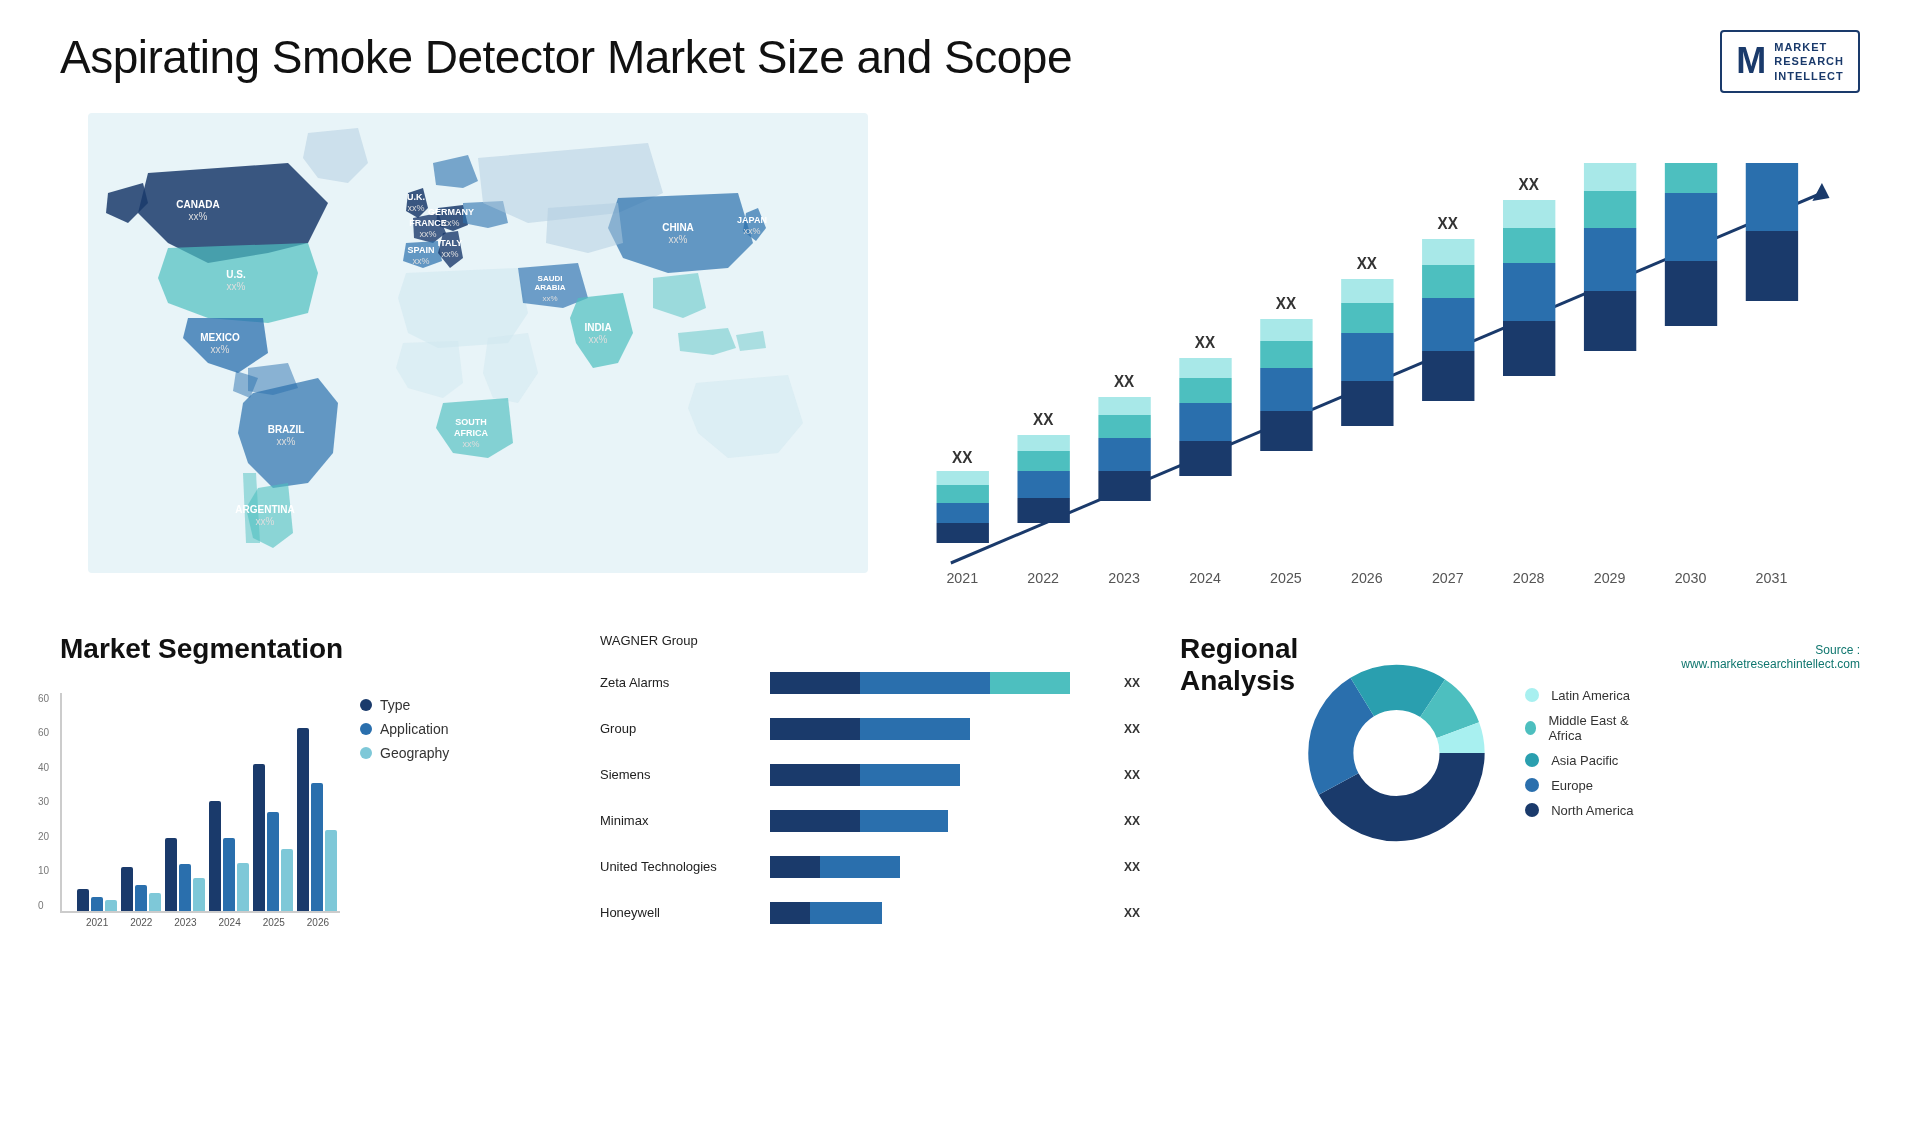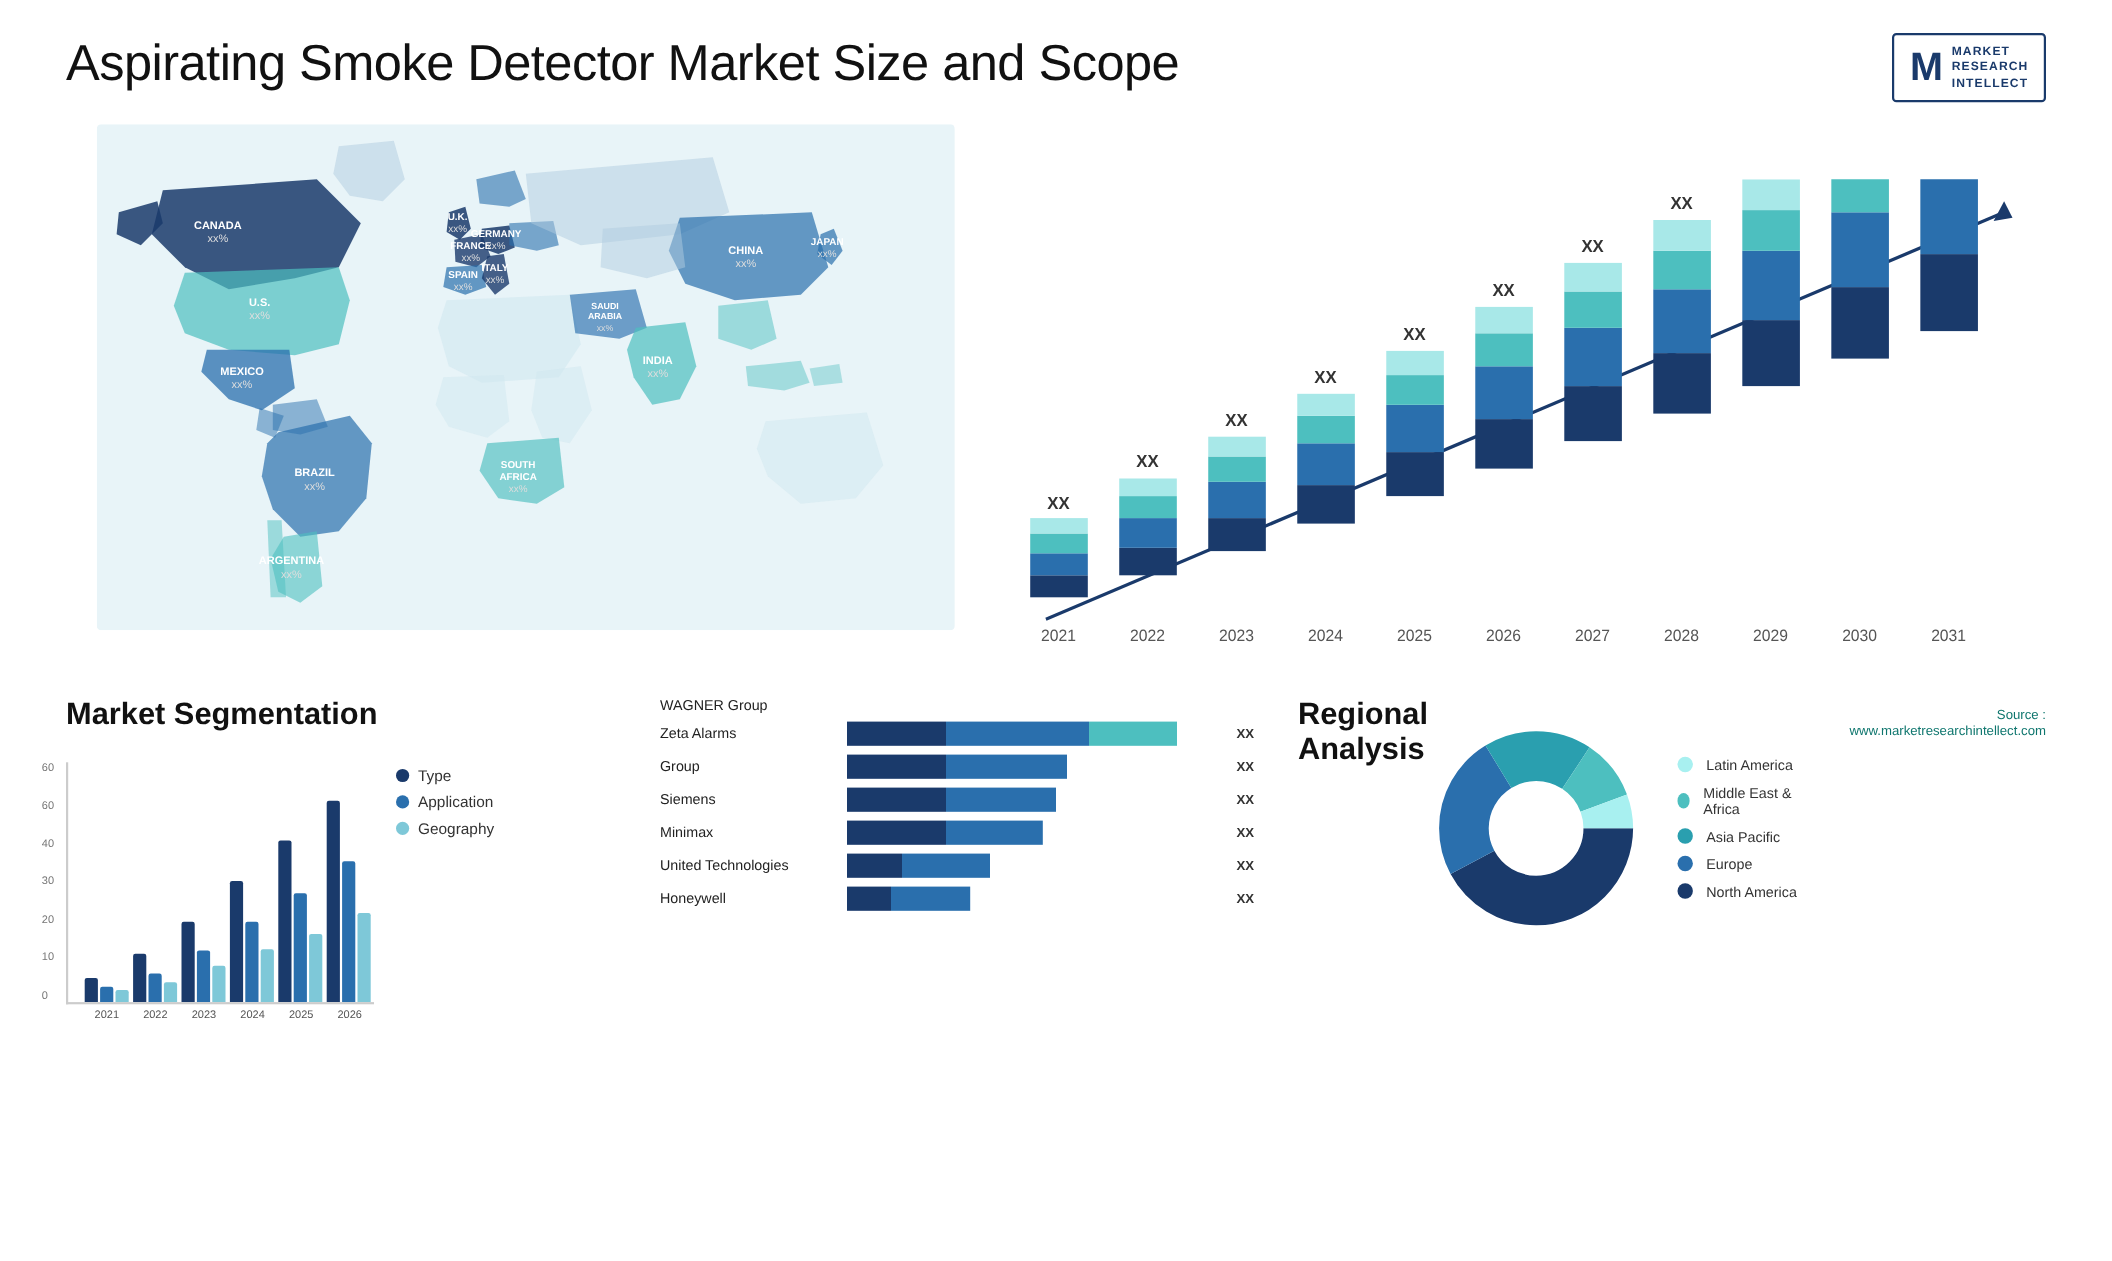--- a/index.html
+++ b/index.html
@@ -113,21 +113,21 @@
       height: 12px;
       border-radius: 50%;
     }
     
     .players-container {
       flex: 0 0 540px;
     }
     .players-list {
       display: flex;
       flex-direction: column;
-      gap: 8px;
+      gap: 24px;
     }
     .player-row {
       display: flex;
       align-items: center;
       gap: 10px;
     }
     .player-name {
       font-size: 13px;
       color: #222;
       width: 160px;

